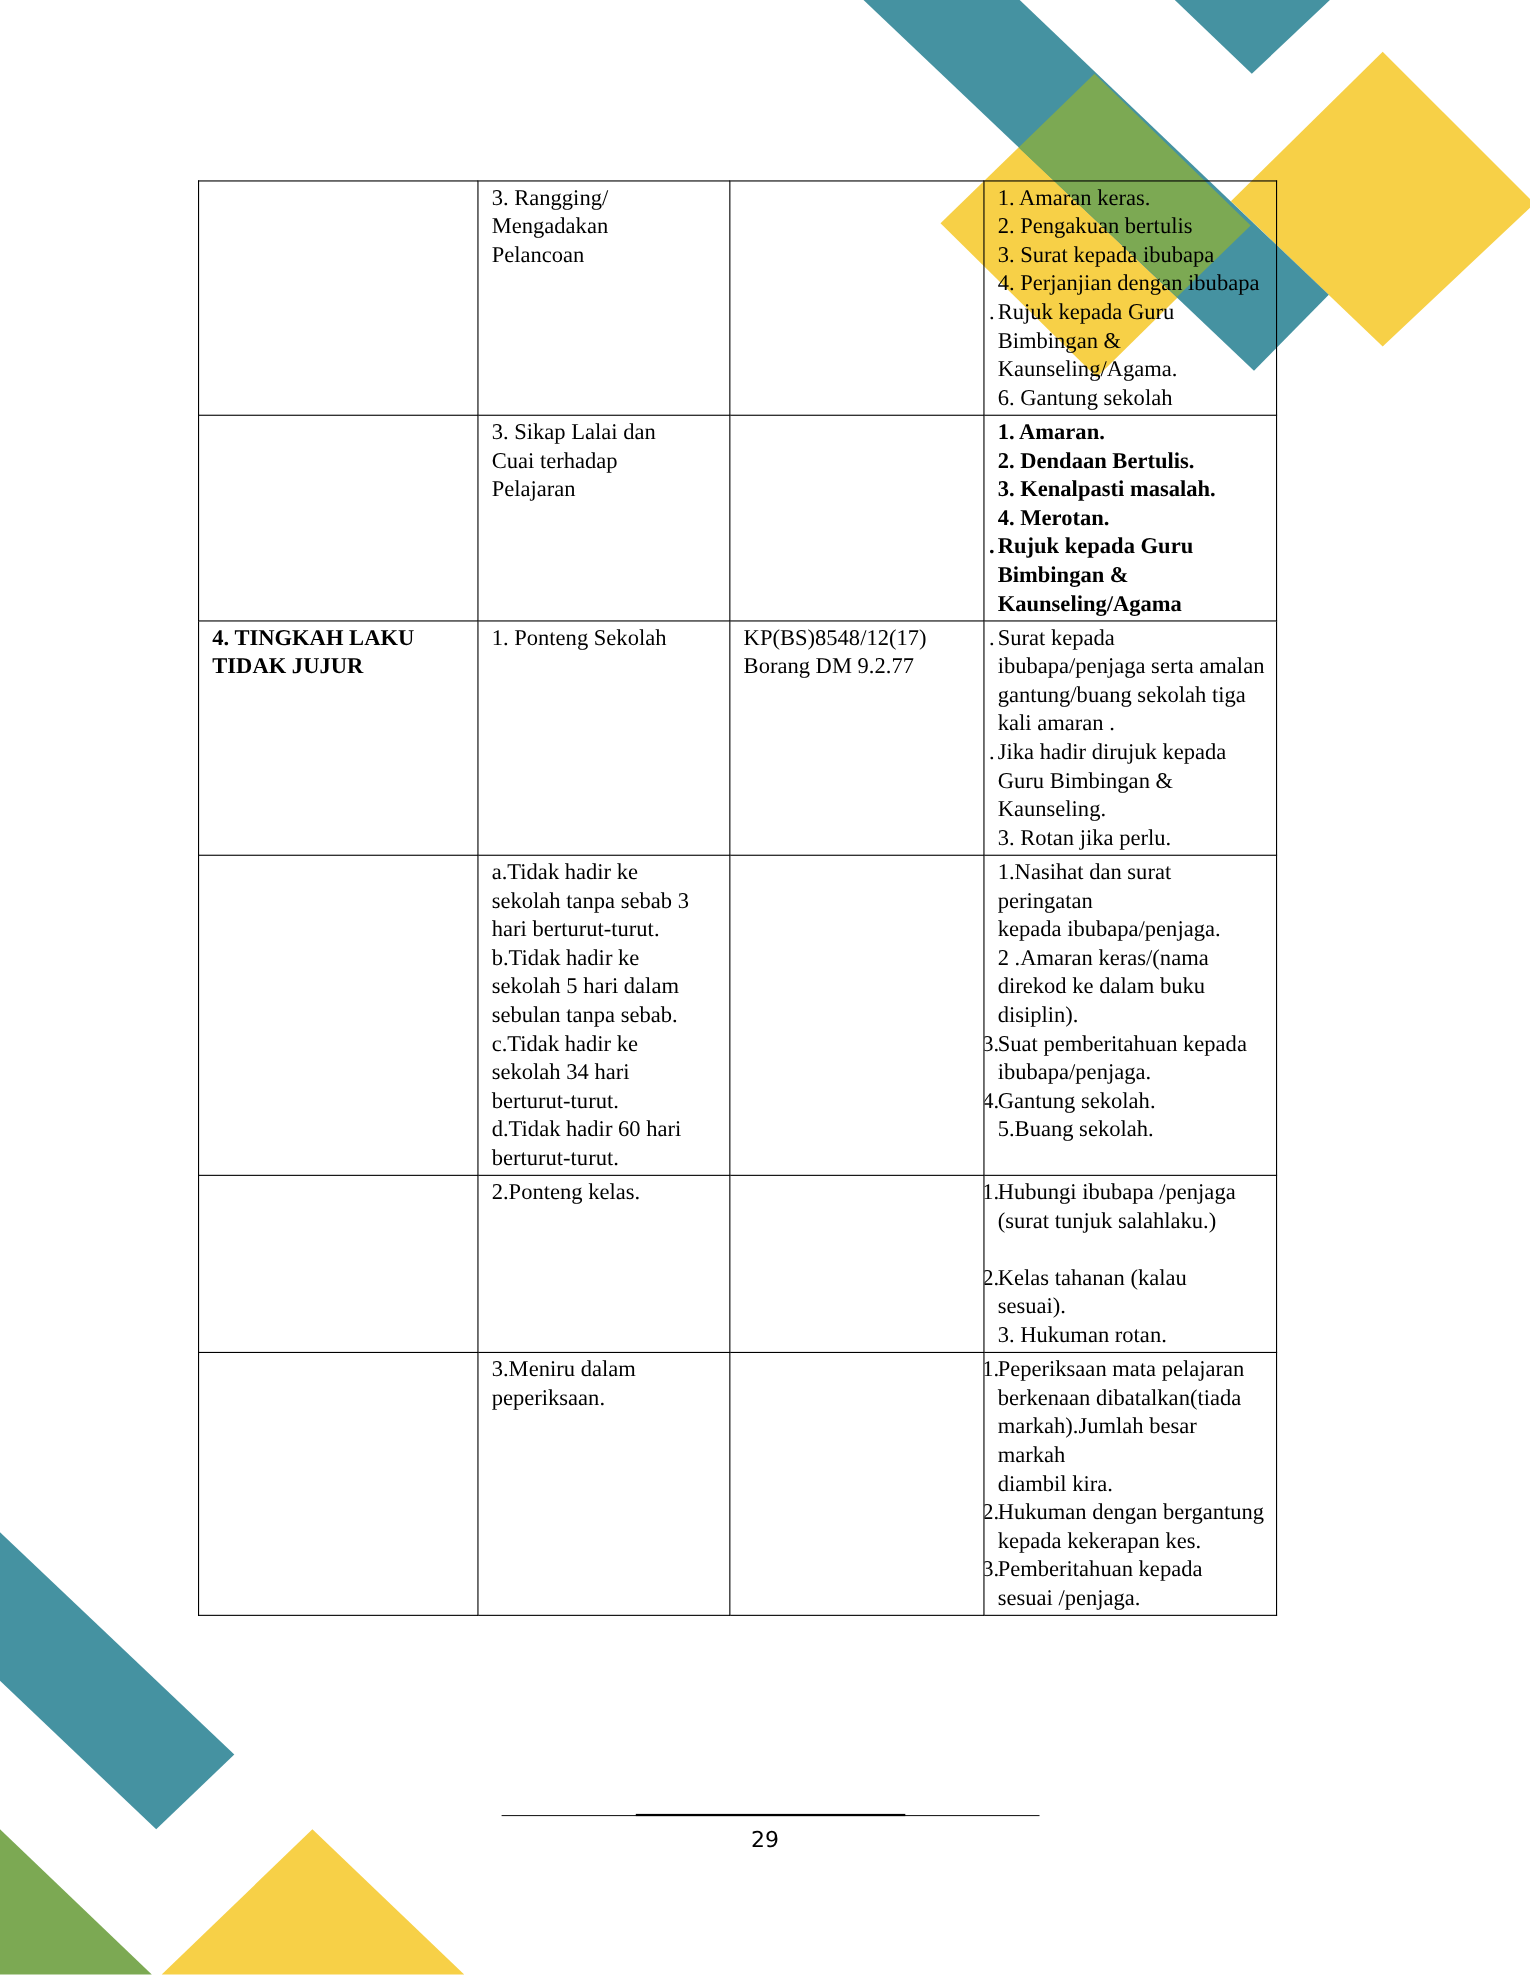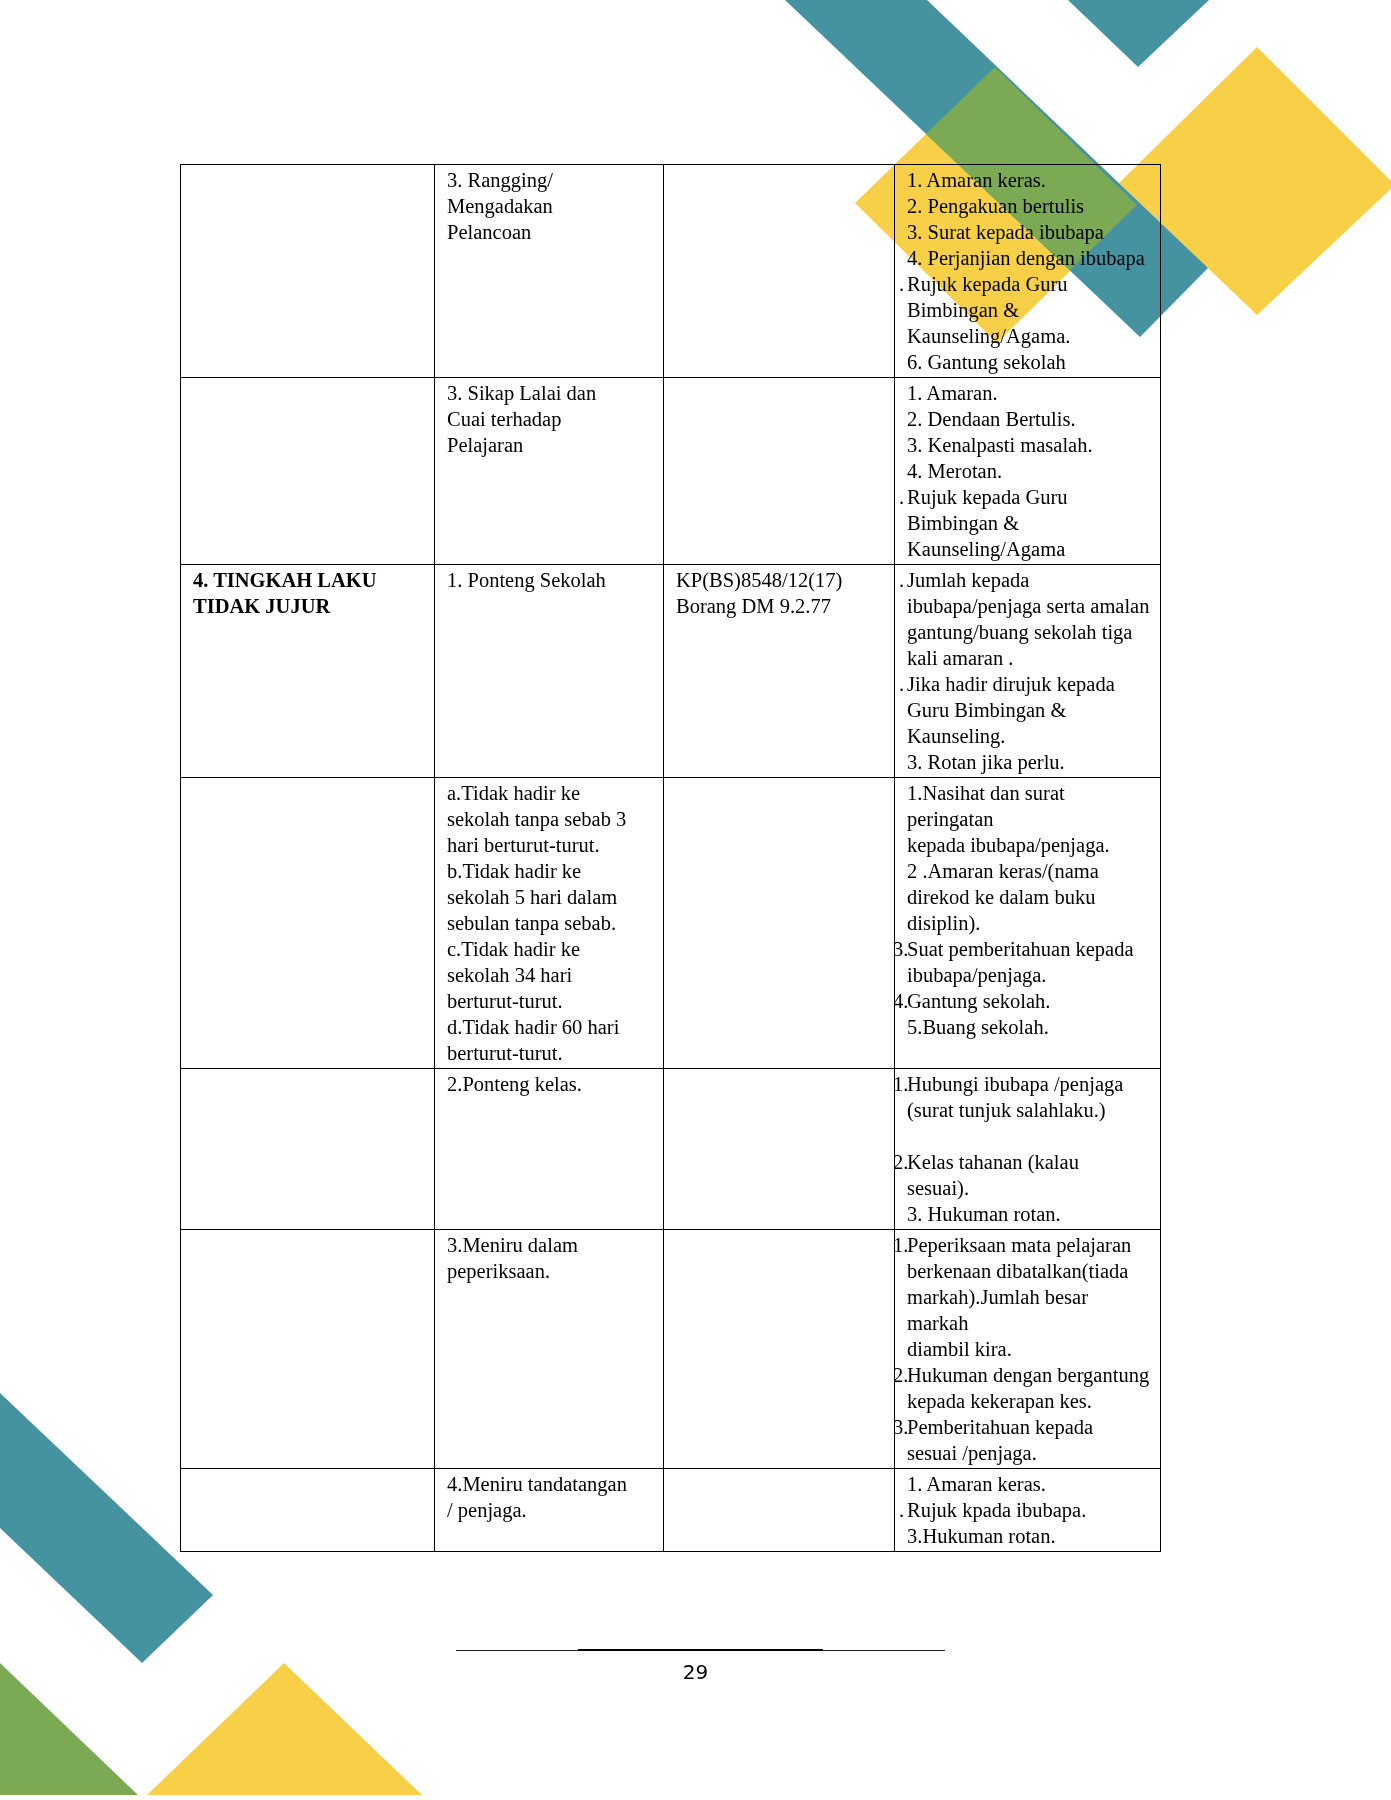--- a/index.html
+++ b/index.html
@@ -65,21 +65,21 @@
           </td>
         </tr>
         <tr style="height: 184px;">
           <td class="cat"></td>
           <td>
             <span class="line">3. Sikap Lalai dan</span>
             <span class="line">Cuai terhadap</span>
             <span class="line">Pelajaran</span>
           </td>
           <td></td>
-          <td style="overflow: hidden;">
+          <td style="overflow: hidden; font-weight: bold;">
             <span class="line"><span>1. Amaran.</span></span>
             <span class="line"><span>2. Dendaan Bertulis.</span></span>
             <span class="line"><span>3. Kenalpasti masalah.</span></span>
             <span class="line"><span>4. Merotan.</span></span>
             <span class="line"><span class="marker" style="left: -8px;">.</span><span>Rujuk kepada Guru</span></span>
             <span class="line"><span>Bimbingan &amp;</span></span>
             <span class="line"><span>Kaunseling/Agama</span></span>
           </td>
         </tr>
         <tr style="height: 183px;">
@@ -88,21 +88,21 @@
             <span class="line">TIDAK JUJUR</span>
           </td>
           <td>
             <span class="line">1. Ponteng Sekolah</span>
           </td>
           <td>
             <span class="line">KP(BS)8548/12(17)</span>
             <span class="line">Borang DM 9.2.77</span>
           </td>
           <td style="overflow: hidden;">
-            <span class="line"><span class="marker" style="left: -8px;">.</span><span>Jumlah kepada</span></span>
+            <span class="line"><span class="marker" style="left: -8px;">.</span><span>Surat kepada</span></span>
             <span class="line"><span>ibubapa/penjaga serta amalan</span></span>
             <span class="line"><span>gantung/buang sekolah tiga</span></span>
             <span class="line"><span>kali amaran .</span></span>
             <span class="line"><span class="marker" style="left: -8px;">.</span><span>Jika hadir dirujuk kepada</span></span>
             <span class="line"><span>Guru Bimbingan &amp;</span></span>
             <span class="line"><span>Kaunseling.</span></span>
             <span class="line"><span>3. Rotan jika perlu.</span></span>
           </td>
         </tr>
         <tr style="height: 289px;">
@@ -159,32 +159,19 @@
             <span class="line"><span class="marker" style="left: -14px;">1.</span><span>Peperiksaan mata pelajaran</span></span>
             <span class="line"><span>berkenaan dibatalkan(tiada</span></span>
             <span class="line"><span>markah).Jumlah besar markah</span></span>
             <span class="line"><span>diambil kira.</span></span>
             <span class="line"><span class="marker" style="left: -14px;">2.</span><span>Hukuman dengan bergantung</span></span>
             <span class="line"><span>kepada kekerapan kes.</span></span>
             <span class="line"><span class="marker" style="left: -14px;">3.</span><span>Pemberitahuan kepada</span></span>
             <span class="line"><span>sesuai /penjaga.</span></span>
           </td>
         </tr>
-        <tr style="height: 79px;">
-          <td class="cat"></td>
-          <td>
-            <span class="line">4.Meniru tandatangan</span>
-            <span class="line">/ penjaga.</span>
-          </td>
-          <td></td>
-          <td style="overflow: hidden;">
-            <span class="line"><span>1. Amaran keras.</span></span>
-            <span class="line"><span class="marker" style="left: -8px;">.</span><span>Rujuk kpada ibubapa.</span></span>
-            <span class="line"><span>3.Hukuman rotan.</span></span>
-          </td>
-        </tr>
       </tbody>
   </table>
 </div>
 
 <div class="footer-rule"></div>
 <div class="footer-rule-thick"></div>
 <div class="page-number">29</div>
 
 </body></html>

